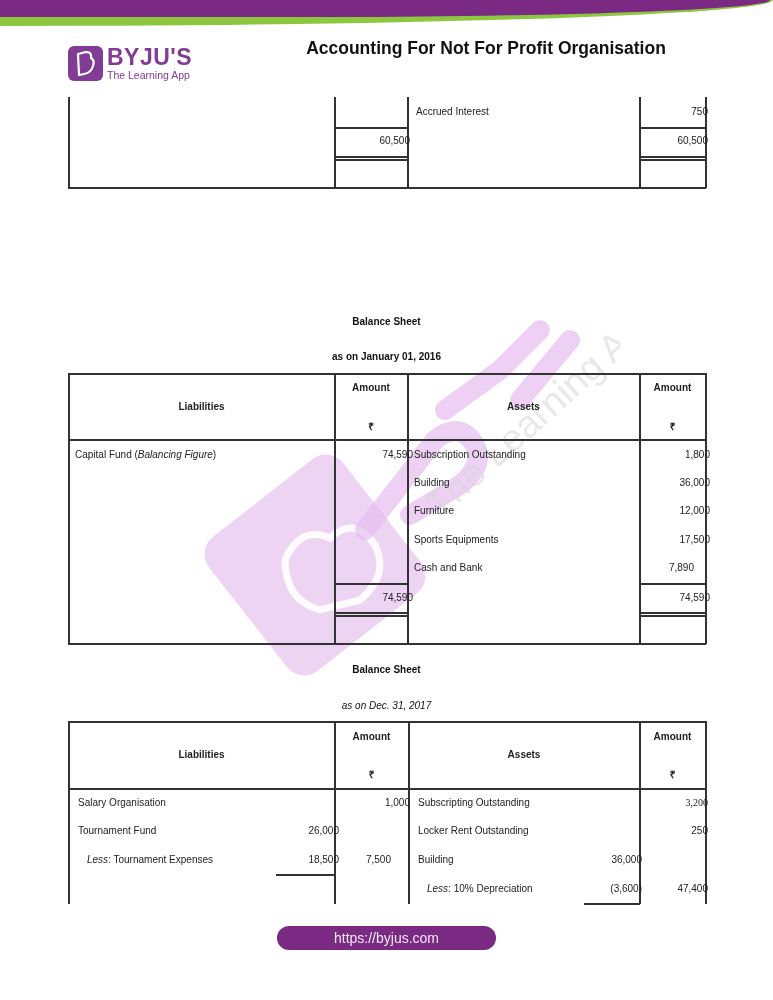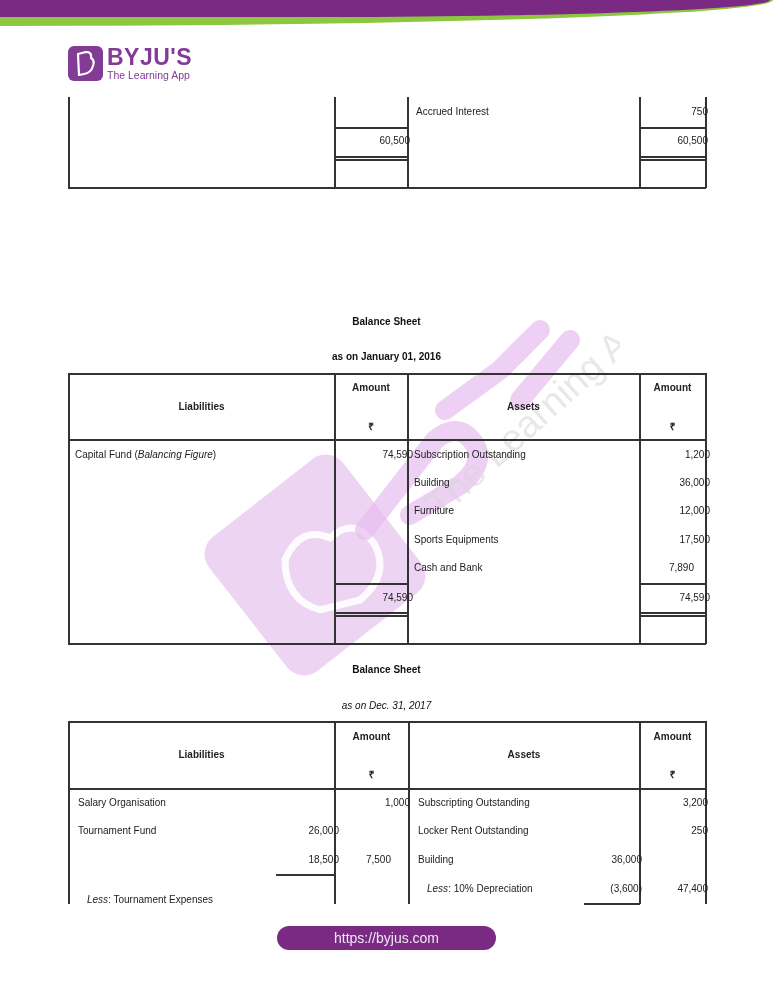--- a/index.html
+++ b/index.html
@@ -50,20 +50,21 @@
       <path d="M4 3 L12 1 Q18 1 17 7 Q21 9 19 15 Q17 22 10 23 L5 24 Z" fill="none" stroke="#fff" stroke-width="2.2" stroke-linejoin="round"></path>
     </svg>
   </div>
   <div class="logo-text">
     <span class="logo-brand">BYJU'S</span>
     <span class="logo-tag">The Learning App</span>
   </div>
 </div>
 
 <div class="header-title">
+  <div>Accounting For Not For Profit Organisation</div>
 </div>
 
 <svg class="watermark" viewBox="0 0 430 370">
   <g fill="#e9c6ef" opacity="0.75">
     <rect x="40" y="170" width="170" height="170" rx="22" transform="rotate(-38 125 255)"></rect>
   </g>
   <path d="M95 250 Q110 215 140 228 Q165 205 185 235 Q200 265 170 290 L130 300 Q95 290 95 250 Z" fill="none" stroke="#fff" stroke-width="7" opacity="0.9"></path>
   <g fill="none" stroke="#e6bdee" stroke-width="20" opacity="0.7" stroke-linecap="round">
     <path d="M175 220 L245 130 M245 130 Q270 110 285 135 Q295 155 270 175 L220 205"></path>
     <path d="M255 100 L310 60 M310 60 L350 20"></path>
@@ -115,21 +116,21 @@
   <div class="txt c b" style="left:335px; width:72px; top:382px;">Amount</div>
   <div class="txt c b" style="left:335px; width:72px; top:419px;">₹</div>
   <div class="txt c b" style="left:408px; width:231px; top:401px;">Assets</div>
   <div class="txt c b" style="left:640px; width:65px; top:382px;">Amount</div>
   <div class="txt c b" style="left:640px; width:65px; top:419px;">₹</div>
 
   <div class="txt" style="left:75px; top:449px;"><span>Capital Fund (</span><span class="i">Balancing Figure</span><span>)</span></div>
   <div class="txt r" style="left:335px; width:66px; top:449px;">74,590</div>
 
   <div class="txt" style="left:414px; top:449px;">Subscription Outstanding</div>
-  <div class="txt r" style="left:640px; width:58px; top:449px;">1,200</div>
+  <div class="txt r" style="left:640px; width:58px; top:449px;">1,800</div>
   <div class="txt" style="left:414px; top:477px;">Building</div>
   <div class="txt r" style="left:640px; width:58px; top:477px;">36,000</div>
   <div class="txt" style="left:414px; top:505px;">Furniture</div>
   <div class="txt r" style="left:640px; width:58px; top:505px;">12,000</div>
   <div class="txt" style="left:414px; top:534px;">Sports Equipments</div>
   <div class="txt r" style="left:640px; width:58px; top:534px;">17,500</div>
   <div class="txt" style="left:414px; top:562px;">Cash and Bank</div>
   <div class="txt r" style="left:640px; width:42px; top:562px;">7,890</div>
 
   <div class="txt r" style="left:335px; width:66px; top:592px;">74,590</div>
@@ -154,26 +155,26 @@
   <div class="txt c b" style="left:335px; width:73px; top:731px;">Amount</div>
   <div class="txt c b" style="left:335px; width:73px; top:767px;">₹</div>
   <div class="txt c b" style="left:409px; width:230px; top:749px;">Assets</div>
   <div class="txt c b" style="left:640px; width:65px; top:731px;">Amount</div>
   <div class="txt c b" style="left:640px; width:65px; top:767px;">₹</div>
 
   <div class="txt" style="left:78px; top:797px;">Salary Organisation</div>
   <div class="txt r" style="left:335px; width:63px; top:797px;">1,000</div>
   <div class="txt" style="left:78px; top:825px;">Tournament Fund</div>
   <div class="txt r" style="left:270px; width:57px; top:825px;">26,000</div>
-  <div class="txt" style="left:87px; top:894px;text-align:center;"><span class="i">Less</span><span>: Tournament Expenses</span></div>
+  <div class="txt" style="left:87px; top:854px;text-align:center;"><span class="i">Less</span><span>: Tournament Expenses</span></div>
   <div class="txt r" style="left:270px; width:57px; top:854px;">18,500</div>
   <div class="txt r" style="left:335px; width:44px; top:854px;">7,500</div>
 
   <div class="txt" style="left:418px; top:797px;">Subscripting Outstanding</div>
-  <div class="txt r" style="left:640px; width:56px; top:797px;">3,200</div>
+  <div class="txt r" style="left:640px; width:56px; top:797px;font-family:Liberation Serif, serif;">3,200</div>
   <div class="txt" style="left:418px; top:825px;">Locker Rent Outstanding</div>
   <div class="txt r" style="left:640px; width:56px; top:825px;">250</div>
   <div class="txt" style="left:418px; top:854px;">Building</div>
   <div class="txt r" style="left:570px; width:60px; top:854px;">36,000</div>
   <div class="txt" style="left:427px; top:883px;"><span class="i">Less</span><span>: 10% Depreciation</span></div>
   <div class="txt r" style="left:570px; width:60px; top:883px;">(3,600)</div>
   <div class="txt r" style="left:640px; width:56px; top:883px;">47,400</div>
 </div>
 
 <div class="footer-pill">https://byjus.com</div>

